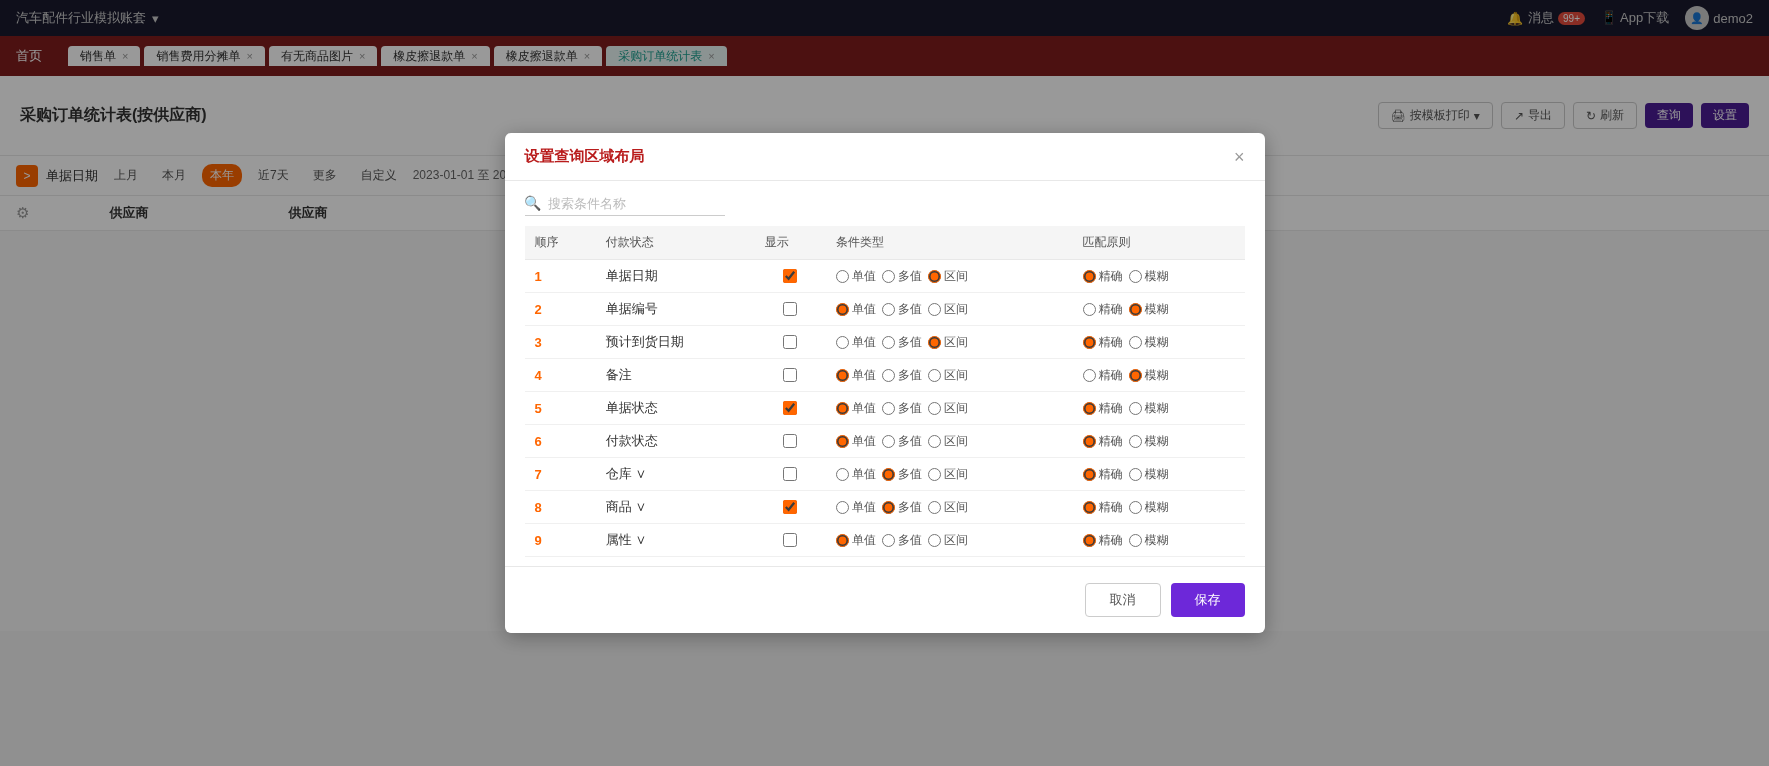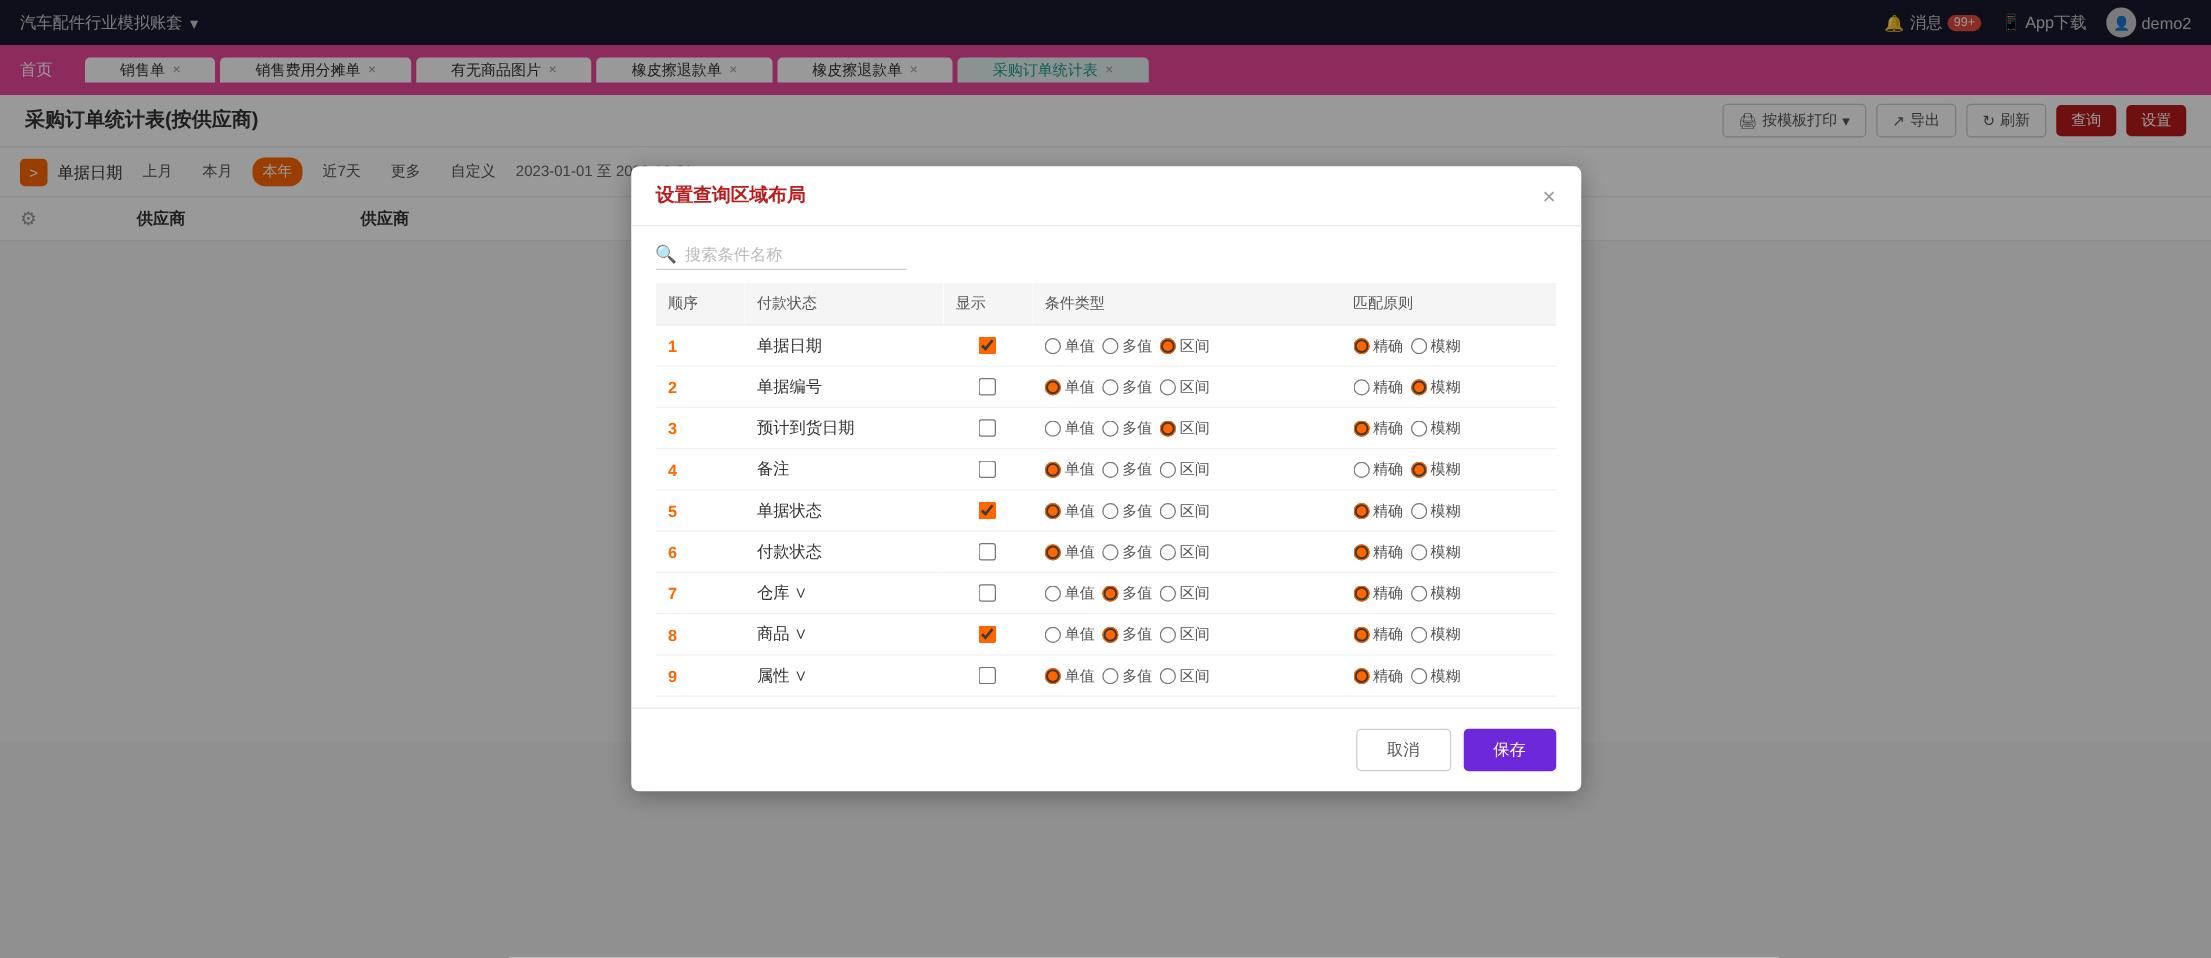--- a/index.html
+++ b/index.html
@@ -20,65 +20,65 @@
     .badge-red {
       background: #e74c3c;
       color: white;
       border-radius: 10px;
       padding: 1px 5px;
       font-size: 10px;
     }
 
     
     .nav-bar {
-      background: #ec4899;
+      background: #7f1d1d;
       height: 40px;
       display: flex;
       align-items: center;
       padding: 0 0;
     }
     .nav-item {
       color: white;
       padding: 0 16px;
       height: 40px;
       display: flex;
       align-items: center;
       font-size: 13px;
       cursor: pointer;
       white-space: nowrap;
     }
     .nav-tab {
       background: white;
       color: #333;
-      padding: 0 28px;
+      padding: 0 12px;
       height: 20px;
       display: flex;
       align-items: center;
       margin: 0 2px;
       border-radius: 4px 4px 0 0;
       font-size: 12px;
       cursor: pointer;
     }
     .nav-tab .close-x { margin-left: 6px; color: #999; font-size: 11px; }
     .nav-active { background: #e8f5f3; color: #1a9e8e; }
     .nav-tabs-area { display: flex; align-items: flex-end; padding: 0 8px; }
 
     
     .page-header {
       background: white;
-      padding: 7px 20px;
+      padding: 26px 20px;
       display: flex;
       align-items: center;
       justify-content: space-between;
       border-bottom: 1px solid #e8e8e8;
     }
     .page-title { font-size: 16px; font-weight: bold; color: #333; }
     .page-actions { display: flex; gap: 8px; align-items: center; }
     .btn-outline { border: 1px solid #ccc; background: white; padding: 4px 12px; border-radius: 4px; cursor: pointer; font-size: 12px; color: #555; display: flex; align-items: center; gap: 4px; }
-    .btn-orange { background: #b91c1c; border: none; color: white; padding: 4px 12px; border-radius: 4px; cursor: pointer; font-size: 12px; }
+    .btn-orange { background: #4c1d95; border: none; color: white; padding: 4px 12px; border-radius: 4px; cursor: pointer; font-size: 12px; }
 
     
     .toolbar {
       background: white;
       padding: 8px 16px;
       display: flex;
       align-items: center;
       gap: 8px;
       border-bottom: 1px solid #e8e8e8;
     }

